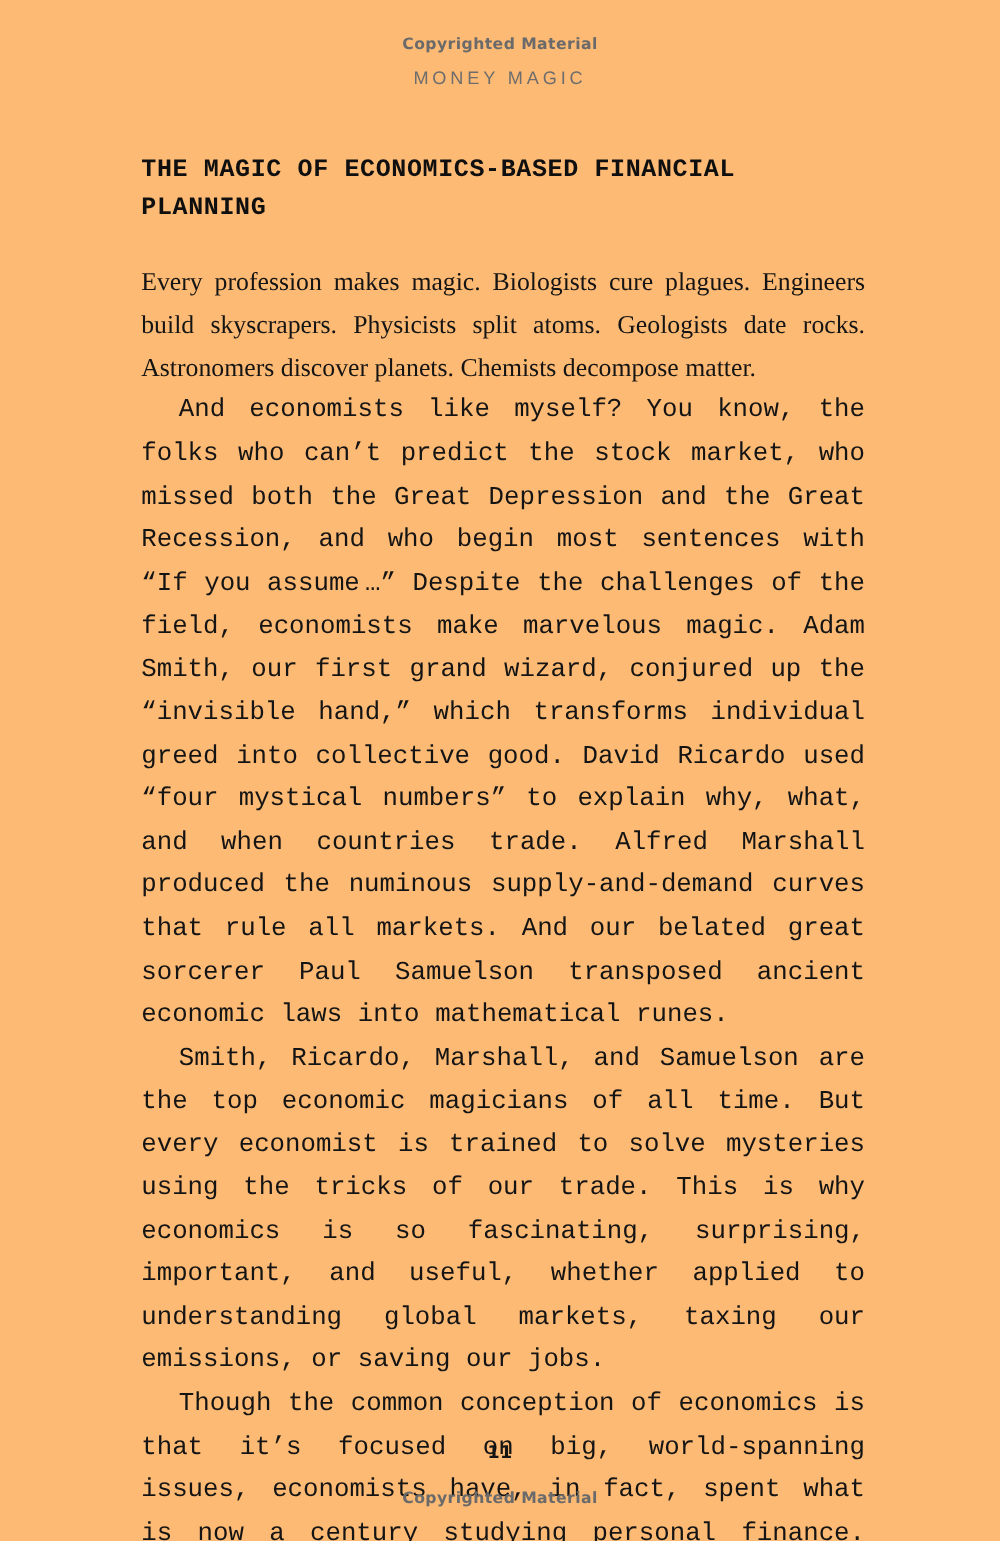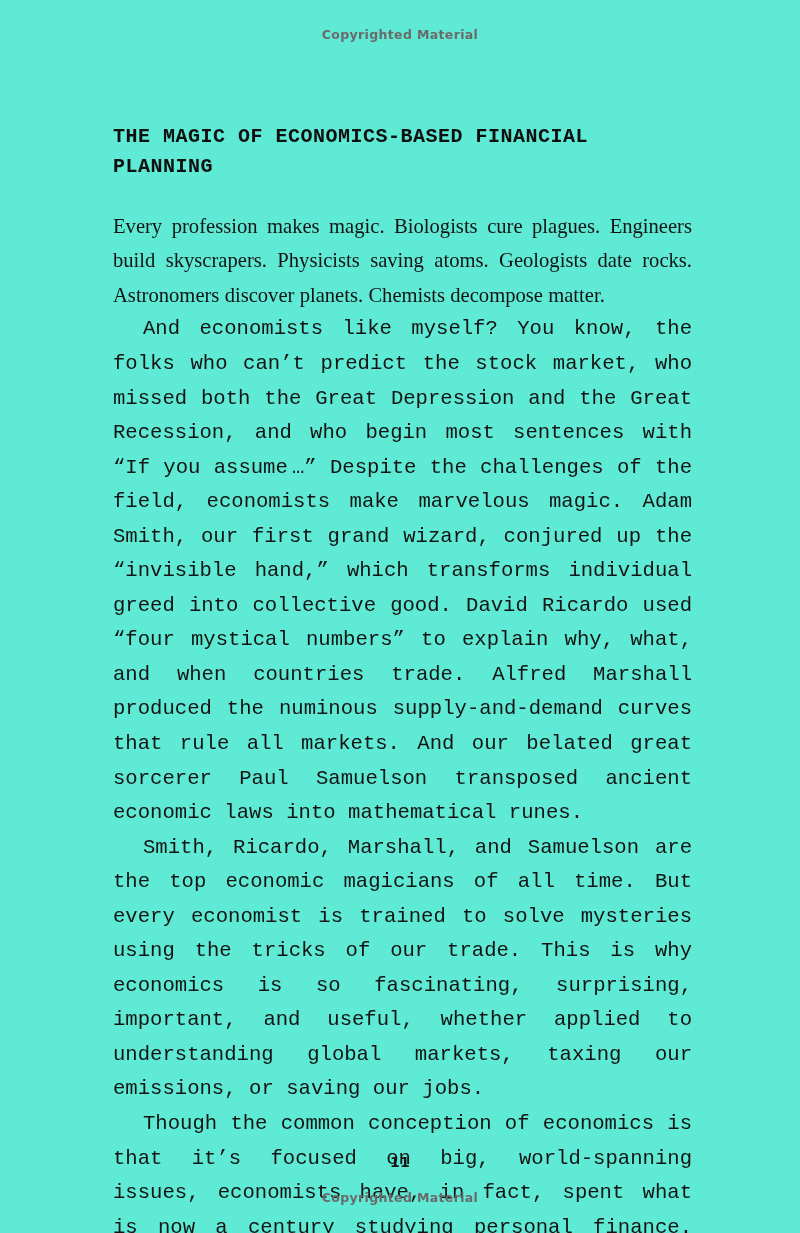--- a/index.html
+++ b/index.html
@@ -13,21 +13,21 @@
     position: relative;
     overflow: hidden;
     font-family: "Liberation Serif", serif;
     color: #151515;
     -webkit-font-smoothing: antialiased;
   }
 
   .page {
     position: absolute;
     inset: 0;
-    background: #5eead4;
+    background: #fdba74;
   }
 
   
   .copyright-mark {
     position: absolute;
     left: 0;
     right: 0;
     text-align: center;
     font-family: "DejaVu Sans", sans-serif;
     font-size: 12.5px;
@@ -104,26 +104,27 @@
     text-indent: 0;
   }
 </style>
 </head>
 <body>
 
 <div class="page">
 
   <div class="copyright-mark copyright-top">Copyrighted Material</div>
 
+  <div class="running-head">MONEY MAGIC</div>
 
   <div class="text-column">
 
     <h1 class="section-heading">THE MAGIC OF ECONOMICS-BASED FINANCIAL PLANNING</h1>
 
-    <p class="body-par no-indent">Every profession makes magic. Biologists cure plagues. Engineers build skyscrapers. Physicists saving atoms. Geologists date rocks. Astronomers discover planets. Chemists decompose matter.</p>
+    <p class="body-par no-indent">Every profession makes magic. Biologists cure plagues. Engineers build skyscrapers. Physicists split atoms. Geologists date rocks. Astronomers discover planets. Chemists decompose matter.</p>
 
     <p class="body-par">And economists like myself? You know, the folks who can’t predict the stock market, who missed both the Great Depression and the Great Recession, and who begin most sentences with “If you assume …” Despite the challenges of the field, economists make marvelous magic. Adam Smith, our first grand wizard, conjured up the “invisible hand,” which transforms individual greed into collective good. David Ricardo used “four mystical numbers” to explain why, what, and when countries trade. Alfred Marshall produced the numinous supply-and-demand curves that rule all markets. And our belated great sorcerer Paul Samuelson transposed ancient economic laws into mathematical runes.</p>
 
     <p class="body-par">Smith, Ricardo, Marshall, and Samuelson are the top economic magicians of all time. But every economist is trained to solve mysteries using the tricks of our trade. This is why economics is so fascinating, surprising, important, and useful, whether applied to understanding global markets, taxing our emissions, or saving our jobs.</p>
 
     <p class="body-par">Though the common conception of economics is that it’s focused on big, world-spanning issues, economists have, in fact, spent what is now a century studying personal finance. But historically they’ve worked out of the public’s eye—writing research papers, presenting seminars, and publishing in academic journals. To be sure, economists have periodically emerged from their scholastic cloisters to espouse some general, commonsense principles: “Save for retirement!” “Diversify your assets.” “Buy insurance.” But when asked seemingly simple questions at the neighborhood Christmas party—“Does</p>
 
   </div>
 
   <div class="folio">11</div>

